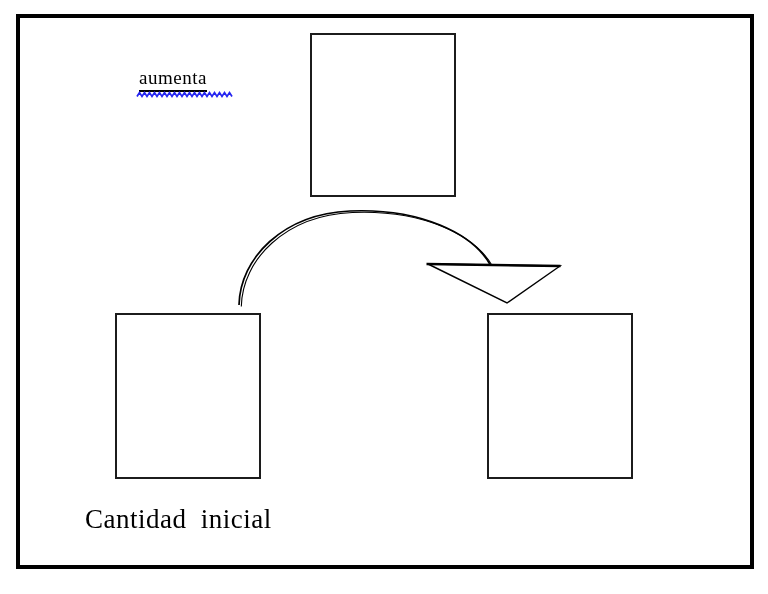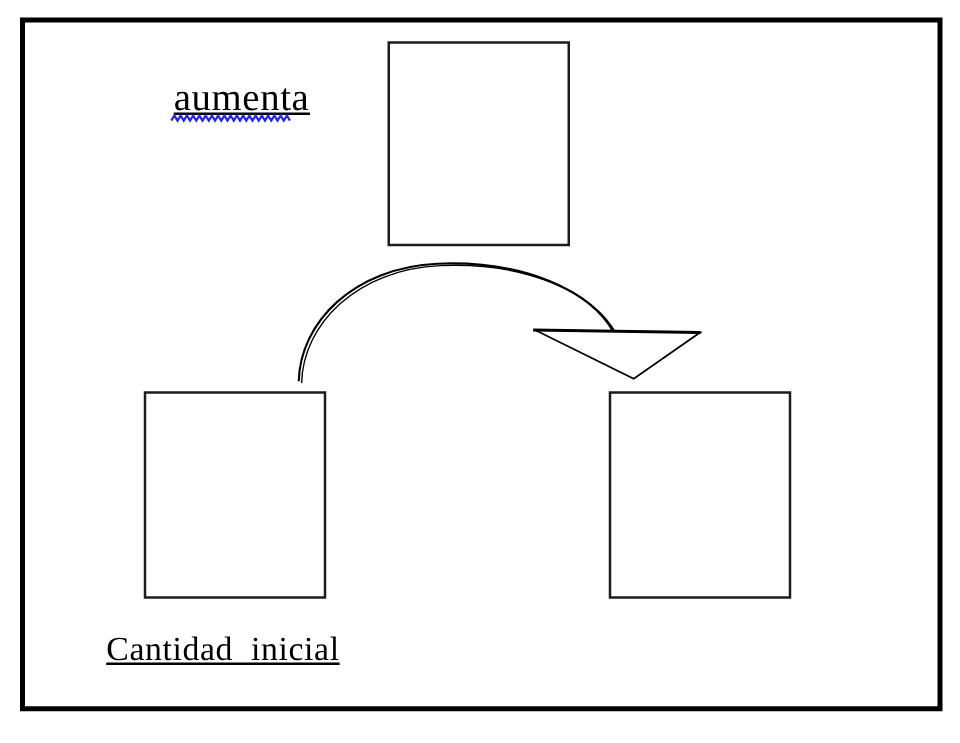--- a/index.html
+++ b/index.html
@@ -46,21 +46,21 @@
   .box-final {
     left: 487px;
     top: 313px;
     width: 146px;
     height: 166px;
   }
   .annotation {
     position: absolute;
     left: 139px;
     top: 65px;
-    font-size: 31px;
+    font-size: 19px;
     line-height: 25px;
     color: #000000;
     border-bottom: 2px solid #000000;
     white-space: nowrap;
     letter-spacing: 0.5px;
   }
   .squiggle-svg {
     position: absolute;
     left: 136px;
     top: 90px;
@@ -68,21 +68,21 @@
   .caption {
     position: absolute;
     top: 506px;
     font-size: 27px;
     line-height: 27px;
     color: #000000;
     white-space: nowrap;
     word-spacing: 7px;
     letter-spacing: 0.5px;
   }
-  .caption-initial { left: 85px; text-decoration: underline; }
+  .caption-initial { left: 85px; }
   .caption-final   { left: 477px; }
   .arrow-svg {
     position: absolute;
     left: 0;
     top: 0;
     pointer-events: none;
   }
 </style>
 </head>
 <body>

